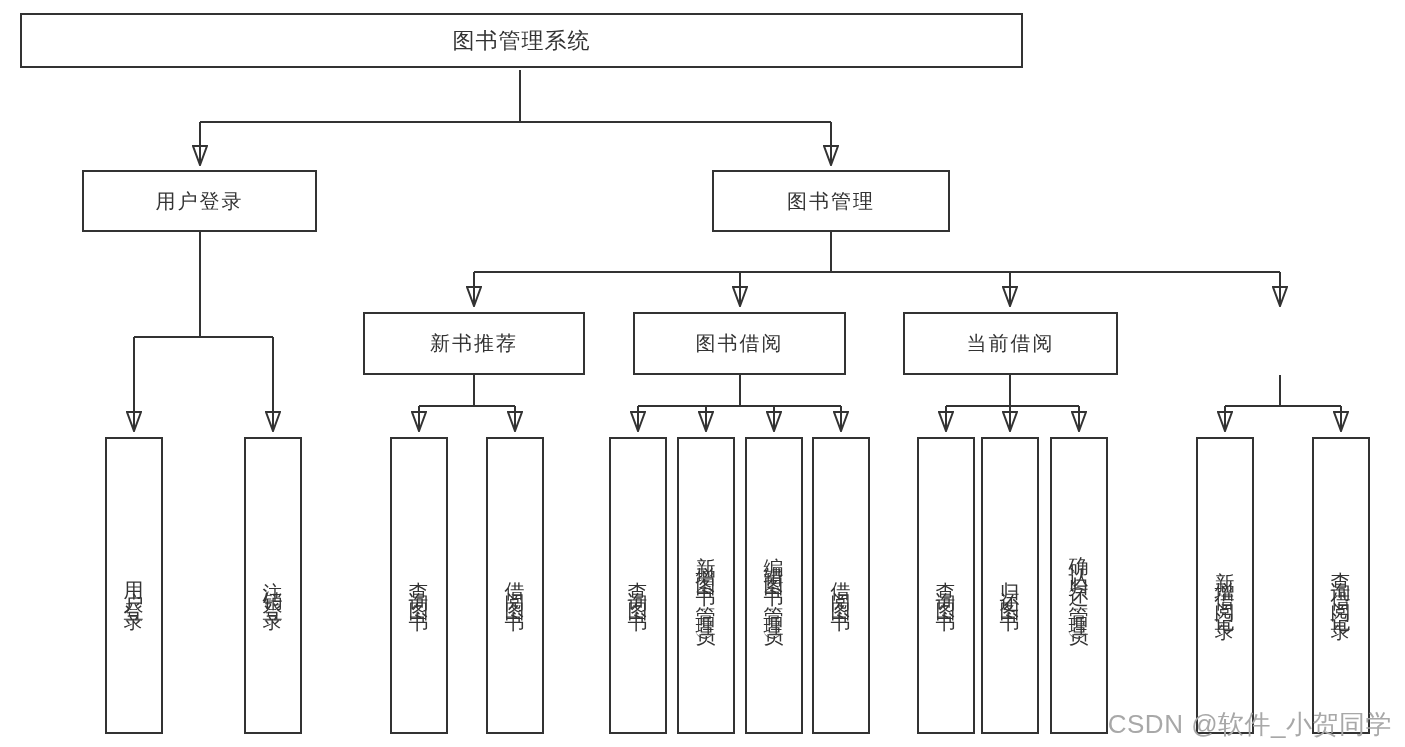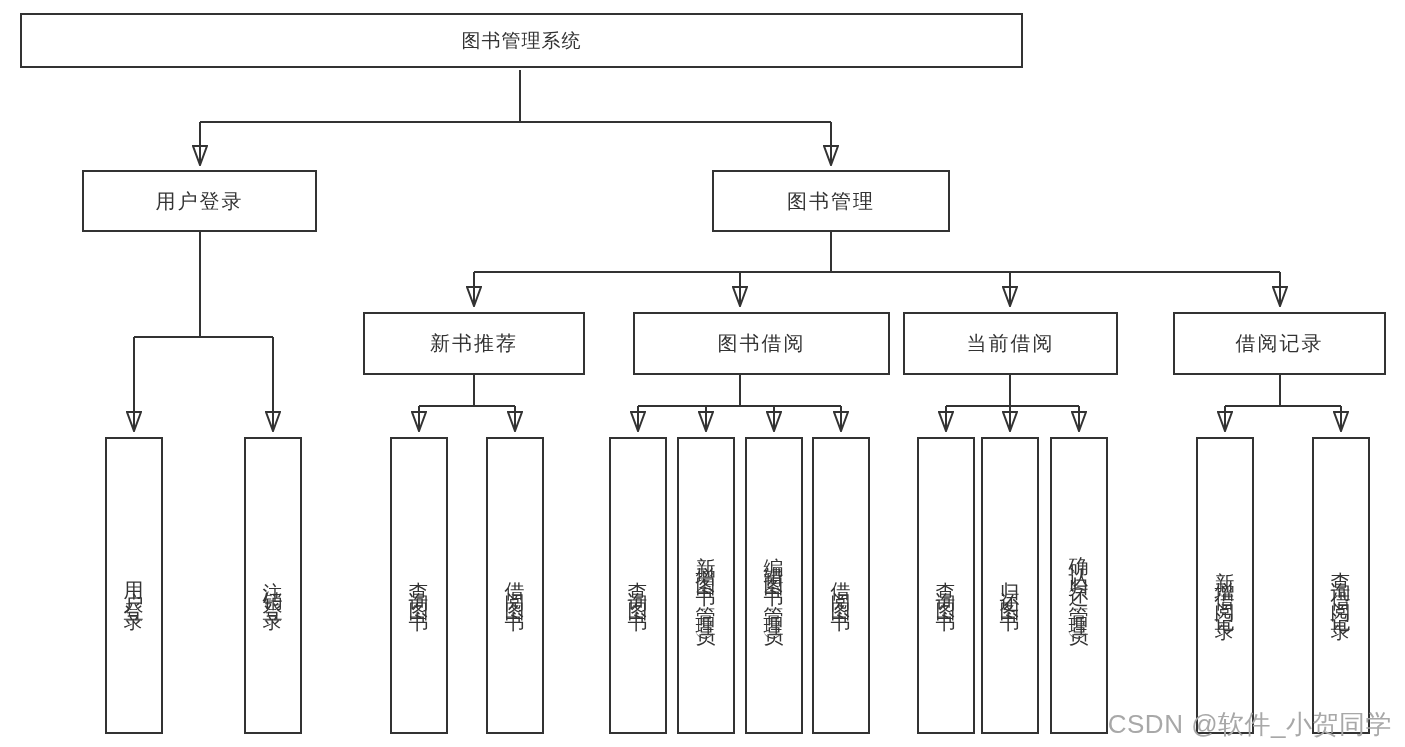--- a/index.html
+++ b/index.html
@@ -17,21 +17,21 @@
   .node {
     position: absolute;
     box-sizing: border-box;
     background: #ffffff;
     border: 2.5px solid #333333;
     display: flex;
     align-items: center;
     justify-content: center;
   }
   .hnode { font-size: 20px; letter-spacing: 2px; }
-  .root  { font-size: 19px; letter-spacing: 1px; }
+  .root  { font-size: 22px; letter-spacing: 1px; }
   .leaf span {
     writing-mode: vertical-rl;
     text-orientation: mixed;
     font-size: 20px;
     letter-spacing: 10px;
     line-height: 1;
     white-space: nowrap;
   }
   .watermark {
     position: absolute;
@@ -95,23 +95,22 @@
     <path d="M1225 406 V431" marker-end="url(#arrow)"></path>
     <path d="M1341 406 V431" marker-end="url(#arrow)"></path>
   </svg>
 
   <div class="node root" style="left:20px; top:13px; width:1003px; height:55px;">图书管理系统</div>
 
   <div class="node hnode" style="left:82px; top:170px; width:235px; height:62px;">用户登录</div>
   <div class="node hnode" style="left:363px; top:312px; width:222px; height:63px;">新书推荐</div>
 
   <div class="node hnode" style="left:712px; top:170px; width:238px; height:62px;">图书管理</div>
-  <div class="node hnode" style="left:633px; top:312px; width:257px; height:63px;">图书借阅</div>
+  <div class="node hnode" style="left:633px; top:312px; width:213px; height:63px;">图书借阅</div>
   <div class="node hnode" style="left:903px; top:312px; width:215px; height:63px;">当前借阅</div>
-  <div class="node hnode" style="left:1173px; top:312px; width:213px; height:63px;">借阅记录</div>
 
   <div class="node leaf" style="left:105px; top:437px; width:58px; height:297px;">
     <span>用户登录</span>
   </div>
   <div class="node leaf" style="left:244px; top:437px; width:58px; height:297px;">
     <span>注销登录</span>
   </div>
 
   <div class="node leaf" style="left:390px; top:437px; width:58px; height:297px;">
     <span>查询图书</span>

